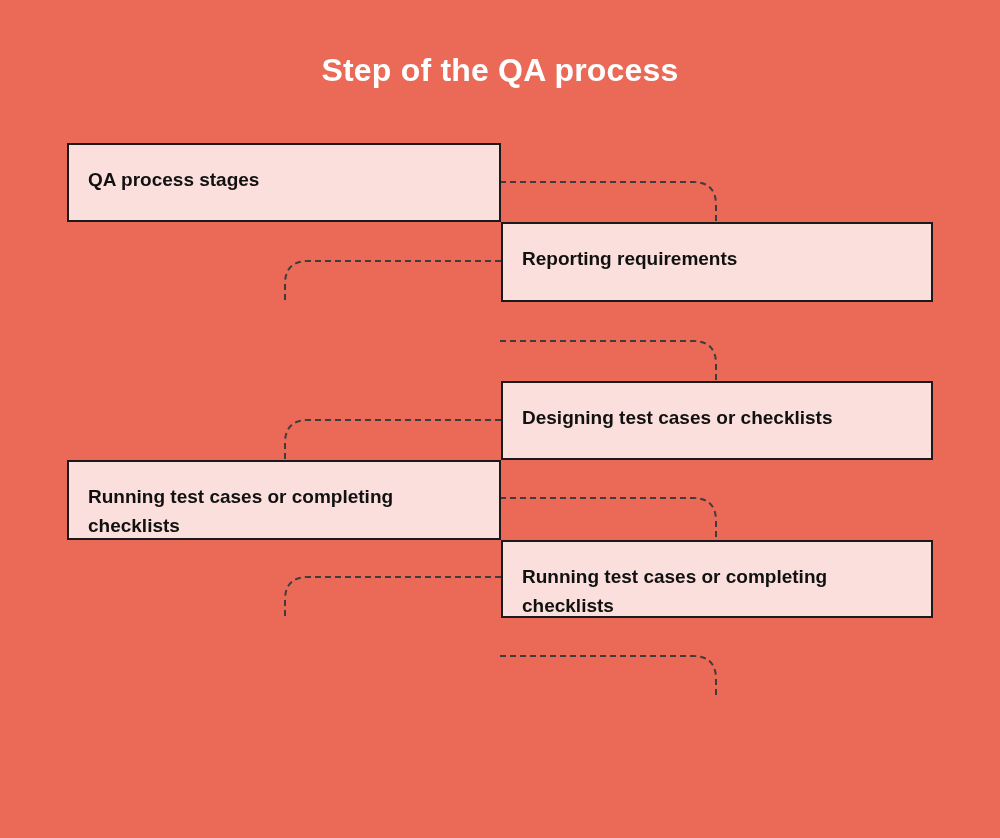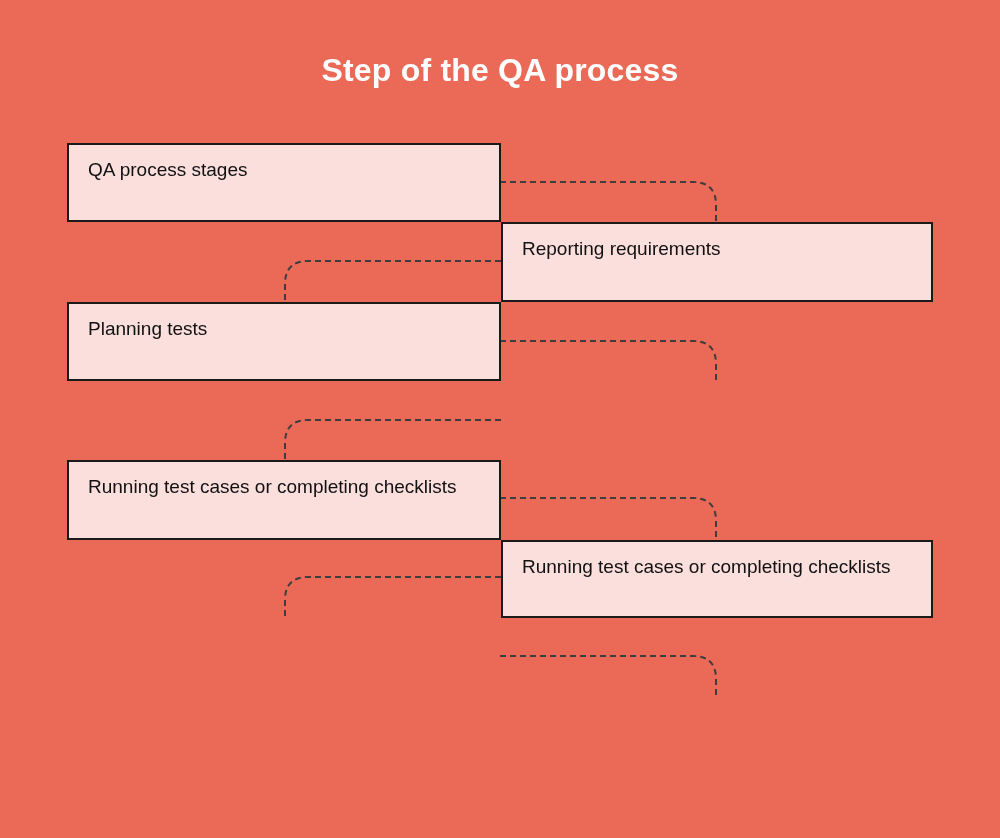--- a/index.html
+++ b/index.html
@@ -41,23 +41,23 @@
   .overlay path {
     fill: none;
     stroke: var(--connector);
     stroke-width: 2;
     stroke-dasharray: 6 4;
   }
   .box {
     position: absolute;
     background: var(--box-fill);
     border: 2px solid var(--box-border);
-    padding: 10px 19px;
+    padding: 20px 19px;
     font-size: 19px;
-    font-weight: normal;
+    font-weight: bold;
     line-height: 29px;
     color: var(--box-text);
   }
   .left  { left: 67px;  width: 434px; }
   .right { left: 501px; width: 432px; }
   .b1 { top: 143px; height: 79px; }
   .b2 { top: 222px; height: 80px; }
   .b3 { top: 302px; height: 79px; }
   .b4 { top: 381px; height: 79px; }
   .b5 { top: 460px; height: 80px; }
@@ -81,22 +81,22 @@
     <path d="M 501 577 H 308 Q 285 577 285 600 V 618"></path>
     <path d="M 500 656 H 693 Q 716 656 716 679 V 697"></path>
   </svg>
 
   <div class="box left b1">
     <span>QA process stages</span>
   </div>
   <div class="box right b2">
     <span>Reporting requirements</span>
   </div>
-  <div class="box left b3">
-    <span>Planning tests</span>
+  <div class="box right b4">
+    <span>Designing test cases or checklists</span>
   </div>
   <div class="box left b5">
     <span>Running test cases or completing checklists</span>
   </div>
   <div class="box right b6">
     <span>Running test cases or completing checklists</span>
   </div>
 
 </div>
 

